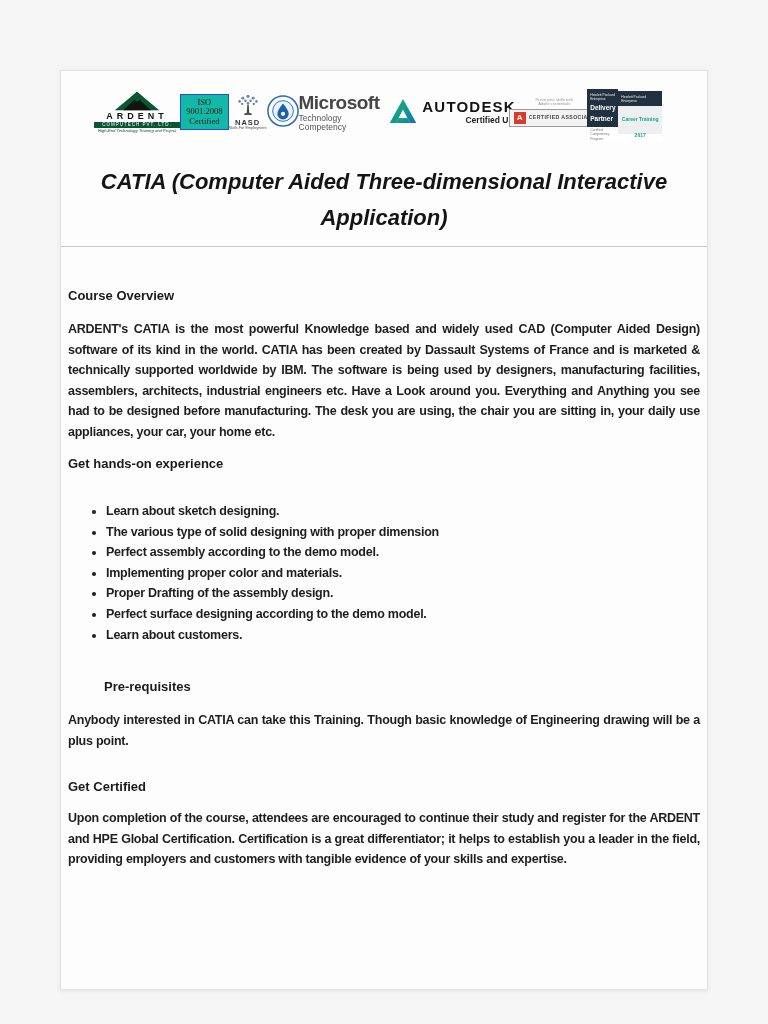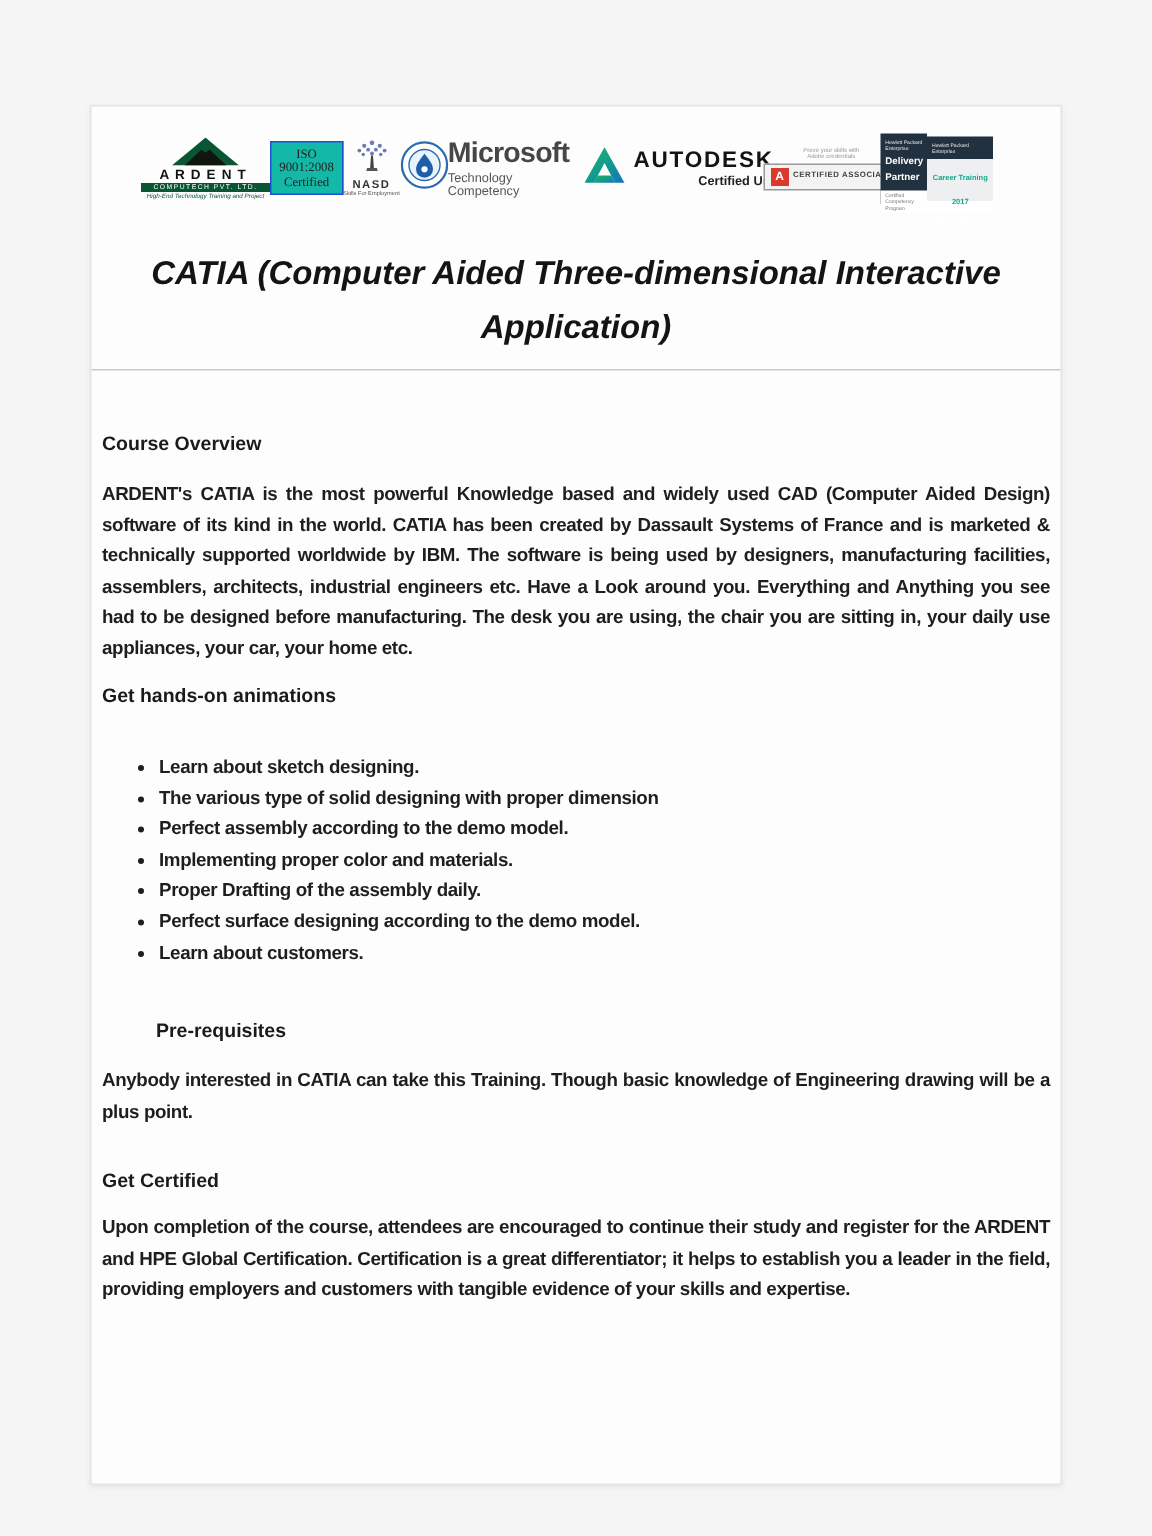--- a/index.html
+++ b/index.html
@@ -216,27 +216,27 @@
     <div>CATIA (Computer Aided Three-dimensional Interactive</div>
     <div>Application)</div>
   </div>
   <div class="rule"></div>
 
   <div class="content">
 
     <h3 class="sec-head h-overview">Course Overview</h3>
     <p class="body-p p-overview">ARDENT's CATIA is the most powerful Knowledge based and widely used CAD (Computer Aided Design) software of its kind in the world. CATIA has been created by Dassault Systems of France and is marketed &amp; technically supported worldwide by IBM. The software is being used by designers, manufacturing facilities, assemblers, architects, industrial engineers etc. Have a Look around you. Everything and Anything you see had to be designed before manufacturing. The desk you are using, the chair you are sitting in, your daily use appliances, your car, your home etc.</p>
 
-    <h3 class="sec-head h-hands">Get hands-on animations</h3>
+    <h3 class="sec-head h-hands">Get hands-on experience</h3>
     <ul class="bullets">
       <li>Learn about sketch designing.</li>
       <li>The various type of solid designing with proper dimension</li>
       <li>Perfect assembly according to the demo model.</li>
       <li>Implementing proper color and materials.</li>
-      <li>Proper Drafting of the assembly daily.</li>
+      <li>Proper Drafting of the assembly design.</li>
       <li>Perfect surface designing according to the demo model.</li>
       <li>Learn about customers.</li>
     </ul>
 
     <h3 class="sec-head h-prereq">Pre-requisites</h3>
     <p class="body-p p-prereq">Anybody interested in CATIA can take this Training. Though basic knowledge of Engineering drawing will be a plus point.</p>
 
     <h3 class="sec-head h-cert">Get Certified</h3>
     <p class="body-p p-cert">Upon completion of the course, attendees are encouraged to continue their study and register for the ARDENT and HPE Global Certification. Certification is a great differentiator; it helps to establish you a leader in the field, providing employers and customers with tangible evidence of your skills and expertise.</p>
 

